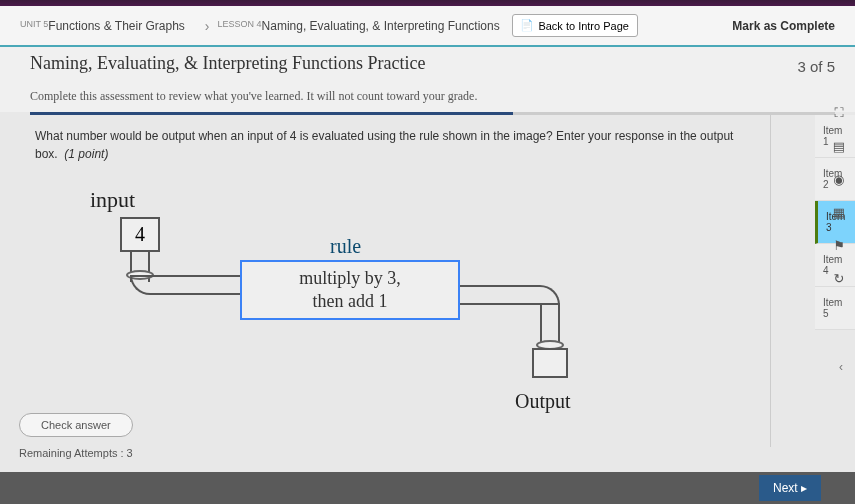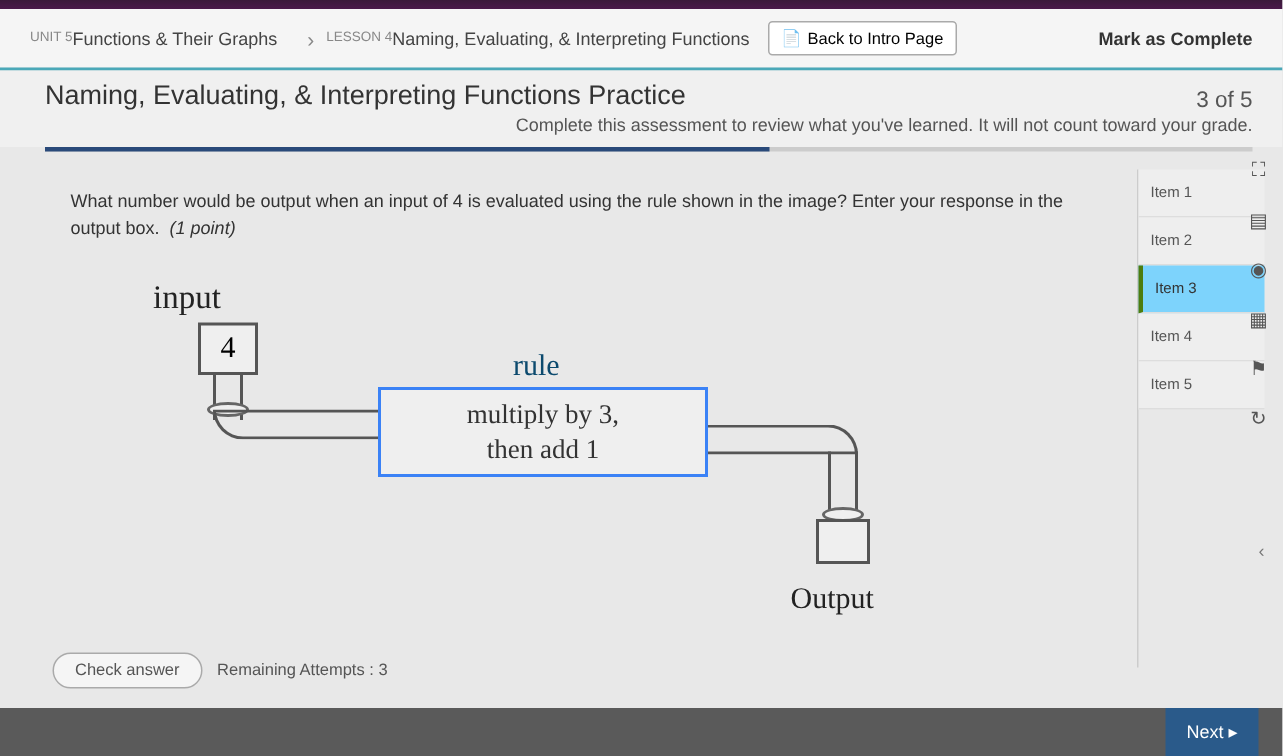--- a/index.html
+++ b/index.html
@@ -46,31 +46,31 @@
       font-weight: bold;
     }
     .divider-teal {
       height: 2px;
       background: #4aa8b8;
       margin: 0;
     }
     .header-section {
       padding: 6px 20px 8px 30px;
       background: #f0f0f0;
+      font-family: Liberation Serif, serif;
     }
     .page-title {
       font-size: 18px;
       font-weight: normal;
       color: #333;
     }
     .page-subtitle {
       font-size: 12px;
       color: #555;
-      margin-top: 2px;
-      text-align: right;
+      margin-top: 15px;
     }
     .progress-counter {
       position: absolute;
       right: 20px;
       top: 58px;
       font-size: 15px;
       color: #555;
     }
     .progress-bar {
       height: 3px;
@@ -78,21 +78,21 @@
       position: relative;
       margin: 0 20px 0 30px;
     }
     .progress-fill {
       height: 100%;
       width: 60%;
       background: #2a4a7a;
     }
     .main-area {
       display: flex;
-      padding: 12px;
+      padding: 0;
     }
     .content {
       flex: 1;
       padding: 12px 20px 12px 35px;
       position: relative;
     }
     .question-text {
       font-size: 12px;
       color: #333;
       line-height: 1.5;
@@ -212,24 +212,24 @@
       position: absolute;
       left: 480px;
       top: 215px;
       font-size: 20px;
       font-family: Georgia, serif;
       color: #222;
     }
     .check-row {
       position: absolute;
       bottom: 45px;
-      left: 35px;
-      display: flex;
-      align-items: center;
+      left: 19px;
+      display: flex;
       gap: 10px;
+      flex-direction: column;
     }
     .check-btn {
       border: 1px solid #aaa;
       border-radius: 14px;
       padding: 5px 14px;
       font-size: 11px;
       background: #f5f5f5;
       color: #555;
       cursor: pointer;
     }
@@ -239,20 +239,21 @@
       margin-top: 0;
       border-left: 1px solid #ccc;
     }
     .item-btn {
       padding: 10px 8px;
       font-size: 10px;
       color: #555;
       border-bottom: 1px solid #ddd;
       background: #eee;
       cursor: pointer;
+      margin-left: 44px;
     }
     .item-btn.active {
       background: #7dd3fc;
       border-left: 3px solid #4d7c0f;
       color: #333;
     }
     .right-icons {
       position: absolute;
       right: 5px;
       top: 105px;
@@ -269,21 +270,22 @@
     }
     .footer {
       position: absolute;
       bottom: 0;
       left: 0;
       right: 0;
       height: 32px;
       background: #5a5a5a;
       display: flex;
       justify-content: flex-end;
-      padding: 0 16px;
+      align-items: center;
+      padding: 0 34px;
     }
     .next-btn {
       background: #2a5a8a;
       color: #fff;
       border: none;
       padding: 6px 14px;
       font-size: 12px;
       cursor: pointer;
       display: flex;
       align-items: center;

